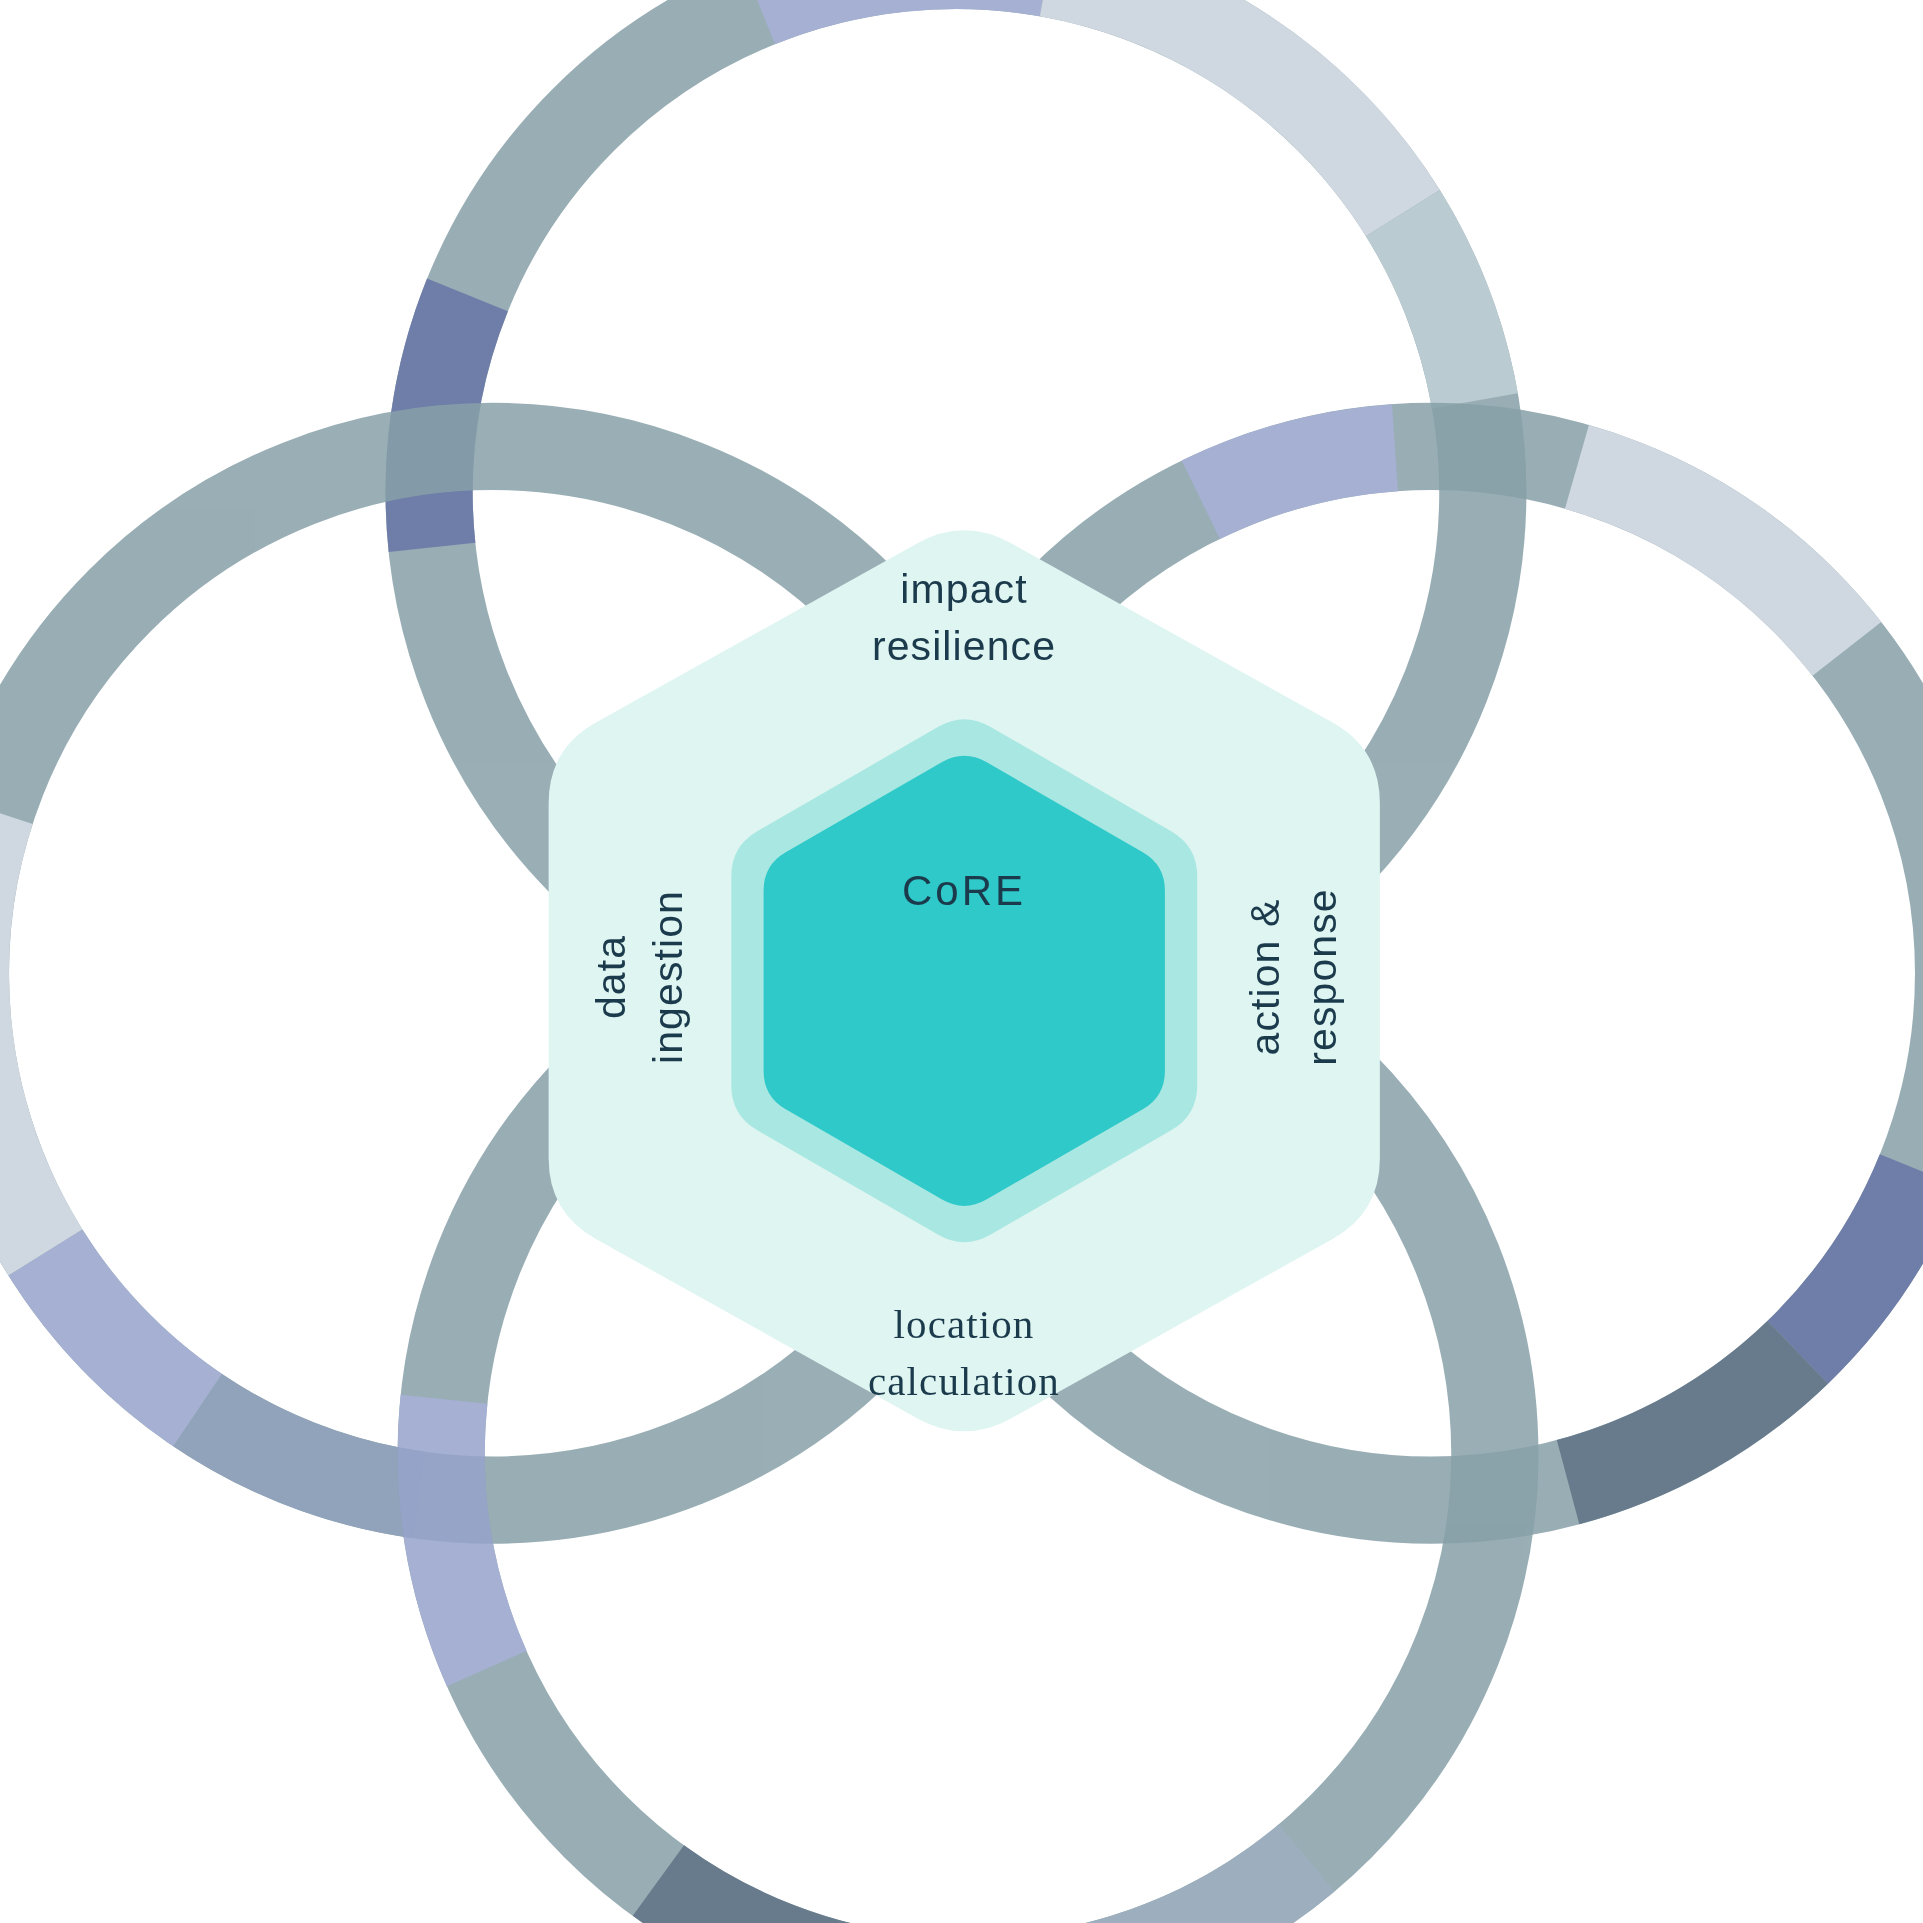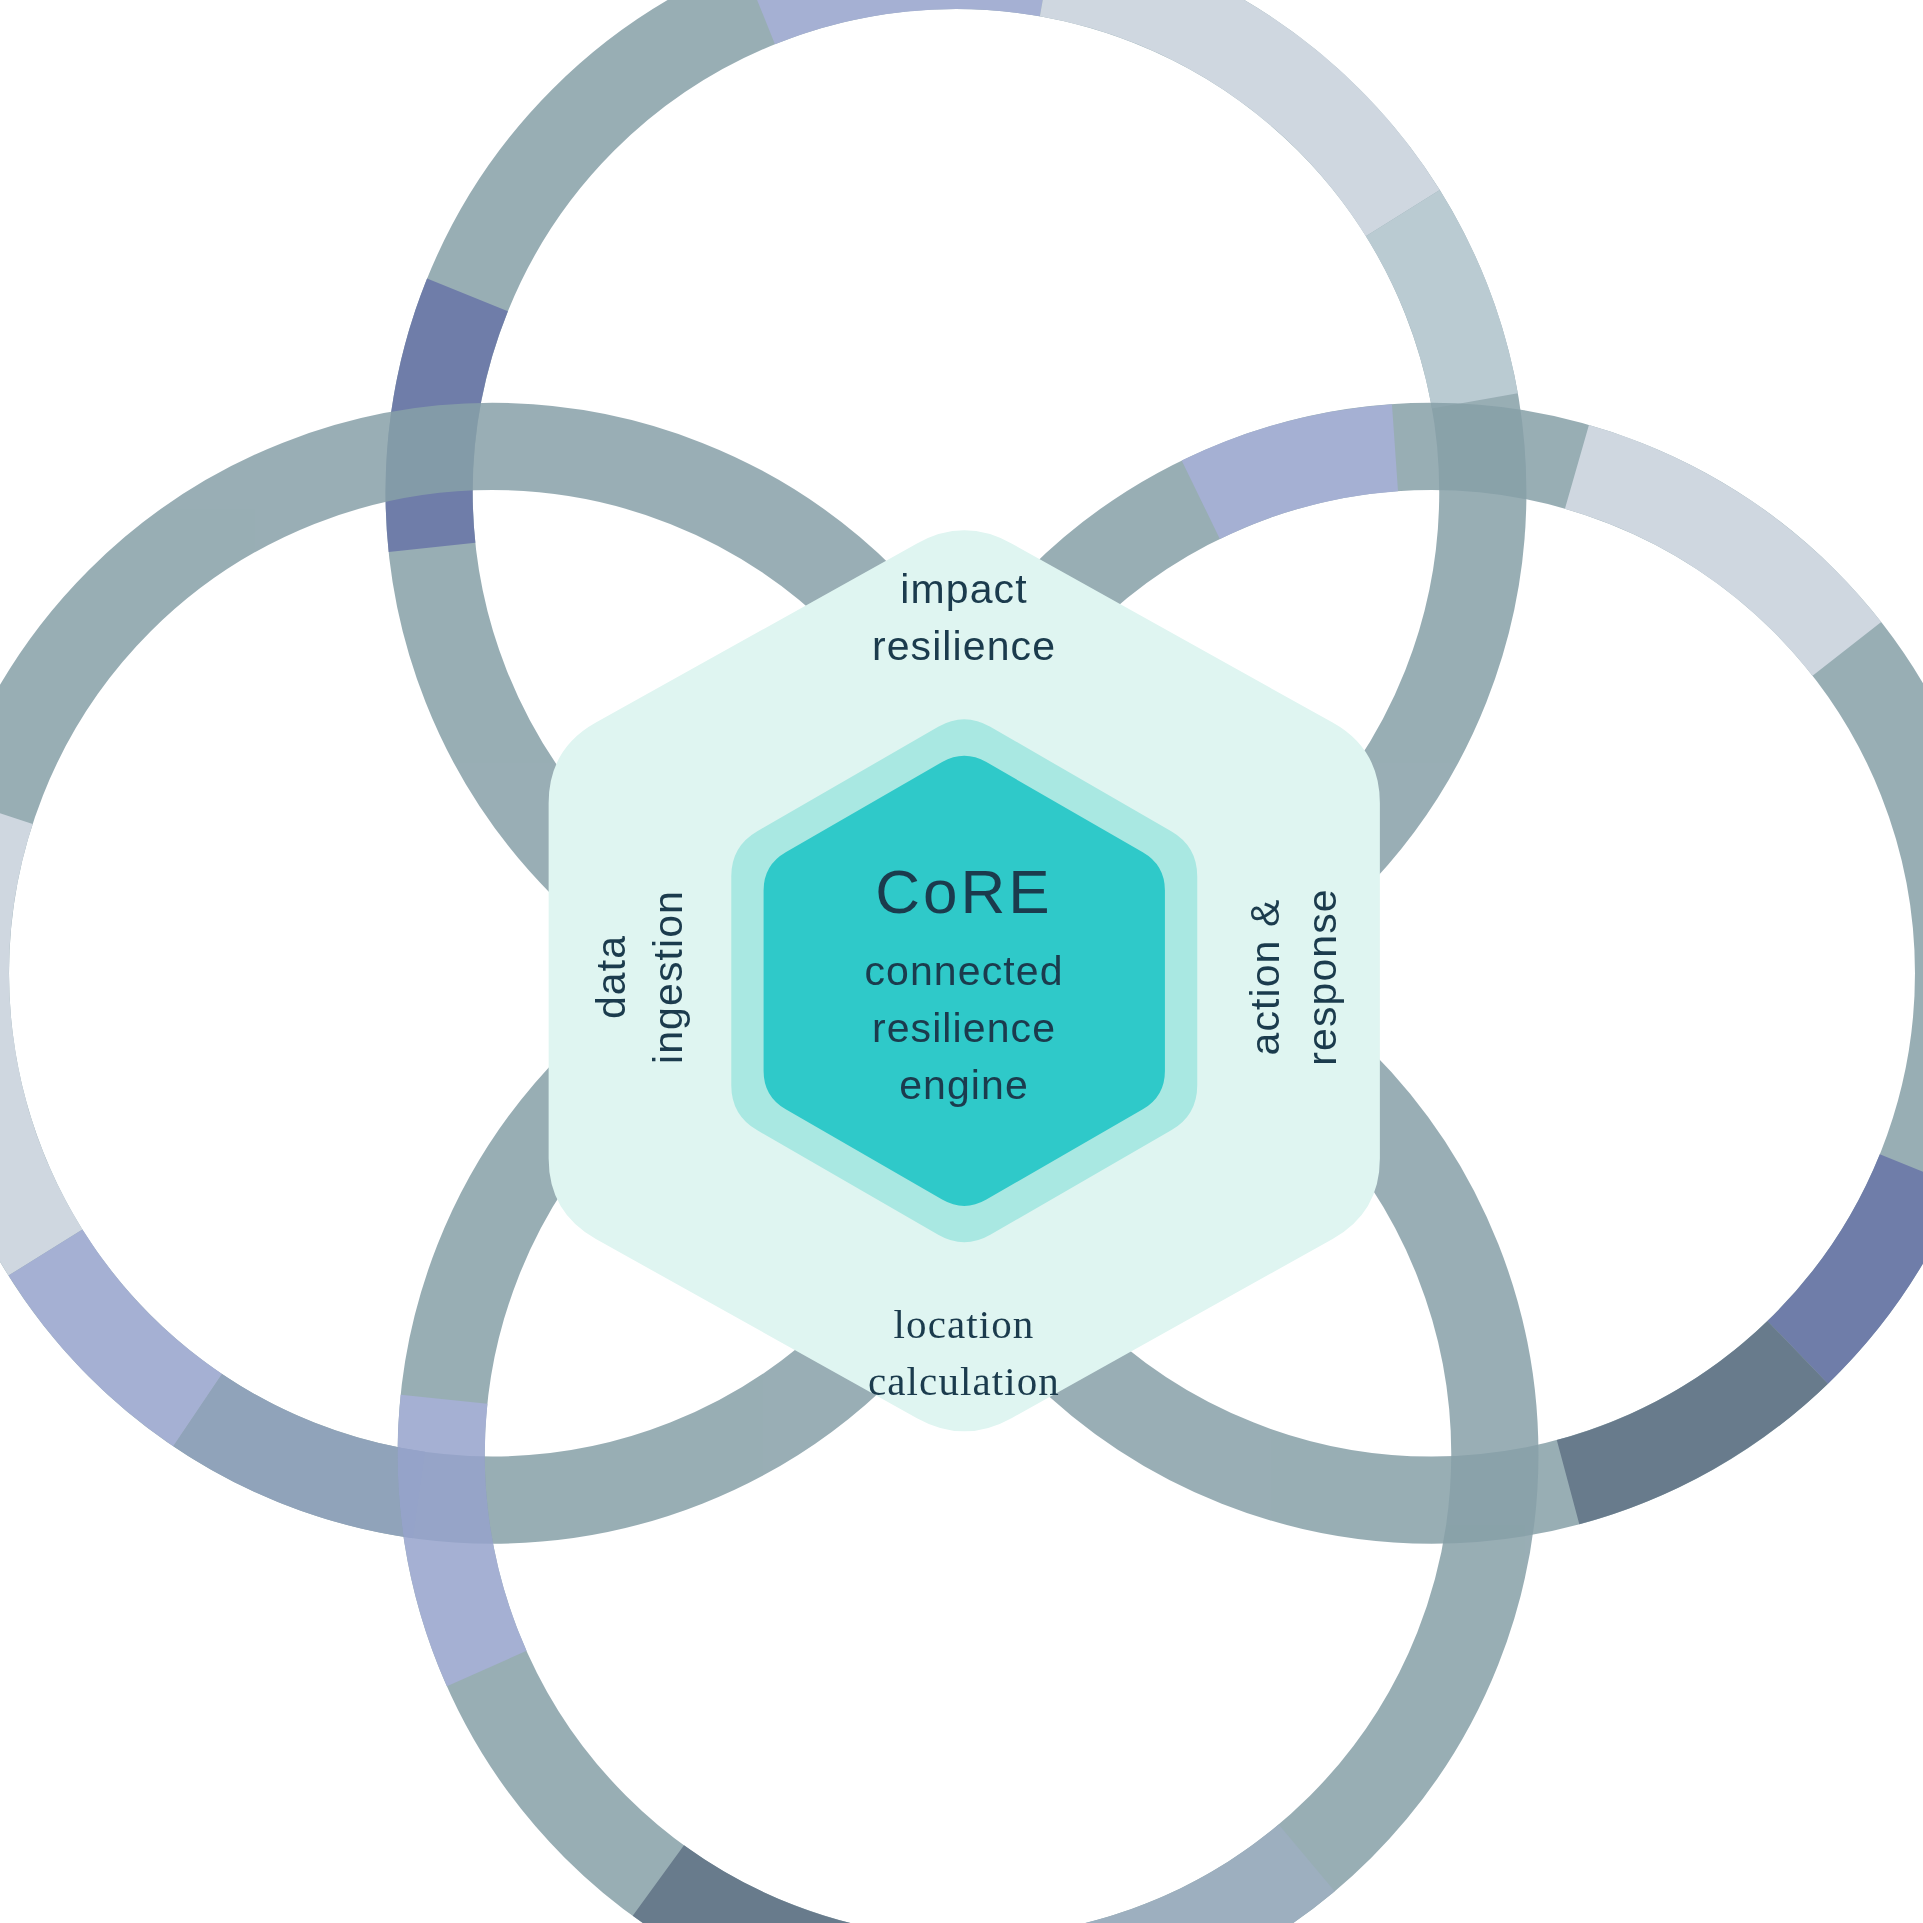--- a/index.html
+++ b/index.html
@@ -34,21 +34,21 @@
   }
   .label-top    { left: 964px; top: 618px;  transform: translate(-50%,-50%); }
   .label-bottom { left: 964px; top: 1353px; transform: translate(-50%,-50%); font-family: Liberation Serif, serif; }
   .label-left   { left: 640px;  top: 977px; transform: translate(-50%,-50%) rotate(-90deg); }
   .label-right  { left: 1294px; top: 977px; transform: translate(-50%,-50%) rotate(-90deg); }
   .core-title {
     position: absolute;
     left: 964px; top: 891px;
     transform: translate(-50%,-50%);
     color: #1B3B4D;
-    font-size: 62px;
+    font-size: 42px;
     letter-spacing: 3px;
     font-weight: 400;
     white-space: nowrap;
   }
   .core-sub {
     position: absolute;
     left: 964px; top: 1028px;
     transform: translate(-50%,-50%);
     color: #1B3B4D;
     text-align: center;
@@ -115,20 +115,15 @@
     <div>calculation</div>
   </div>
 
   <div class="label label-left">
     <div>data</div>
     <div>ingestion</div>
   </div>
 
   <div class="core-title">CoRE</div>
 
-  <div class="core-sub">
-    <div>connected</div>
-    <div>resilience</div>
-    <div>engine</div>
-  </div>
 
 </div>
 
 
 </body></html>

